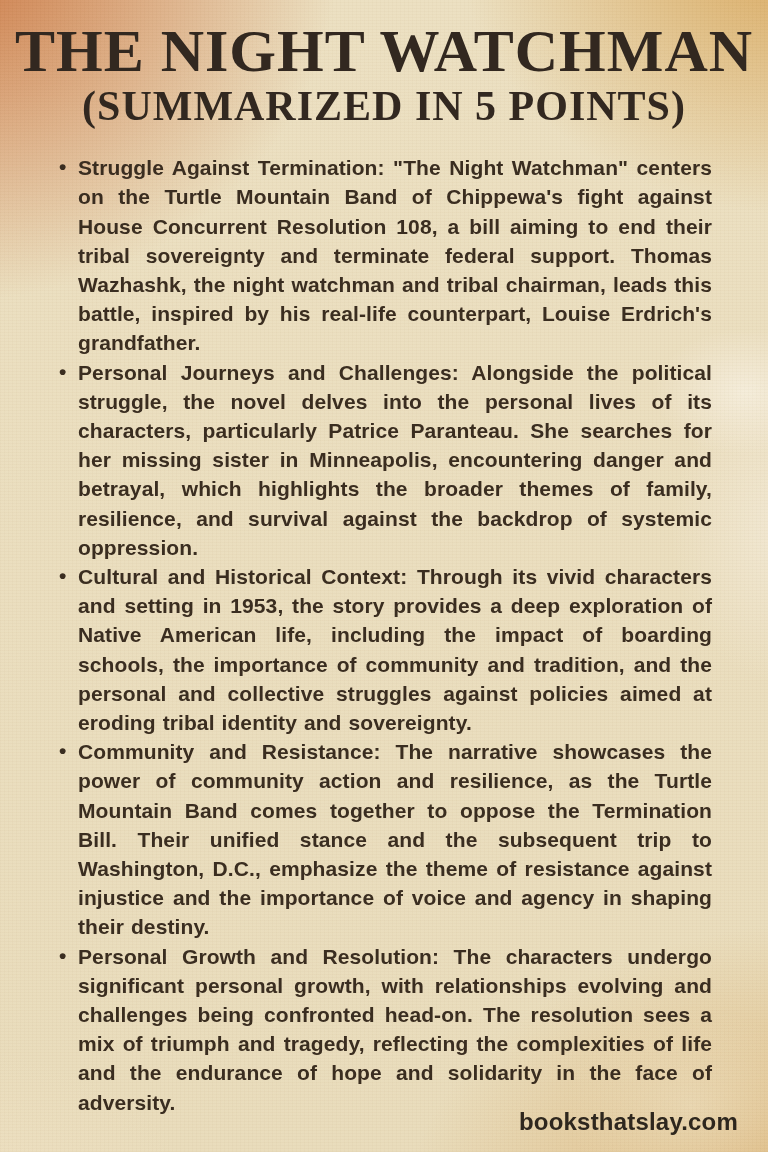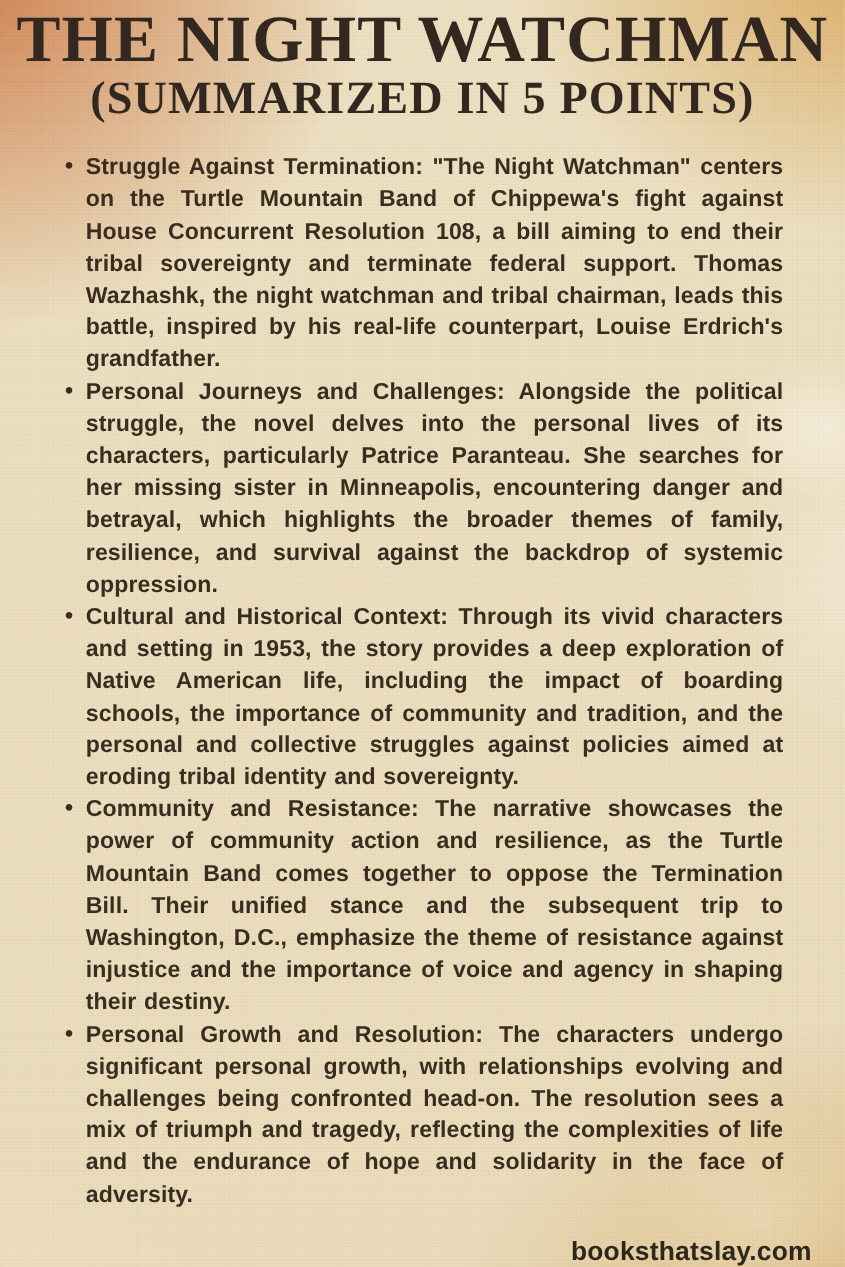--- a/index.html
+++ b/index.html
@@ -28,21 +28,21 @@
       radial-gradient(ellipse 180px 140px at 90% 96%, rgba(240,228,200,0.5), rgba(240,228,200,0) 70%),
       
       radial-gradient(ellipse 620px 560px at -6% -4%, rgba(201,112,58,0.95), rgba(201,112,58,0) 62%),
       radial-gradient(ellipse 520px 430px at 104% -6%, rgba(213,158,74,0.9), rgba(213,158,74,0) 66%),
       radial-gradient(ellipse 700px 520px at 108% 108%, rgba(217,172,105,0.95), rgba(217,172,105,0) 62%),
       radial-gradient(ellipse 420px 320px at -6% 108%, rgba(240,225,195,0.85), rgba(240,225,195,0) 62%),
       linear-gradient(#ecdfc0, #e9dbba);
   }
   .title {
     margin: 0;
-    padding-top: 5px;
+    padding-top: 21px;
     text-align: center;
     font-family: "Liberation Serif", serif;
     font-weight: 700;
     font-size: 60px;
     line-height: 1.0;
     letter-spacing: 1px;
     color: #322820;
   }
   .subtitle {
     margin: 3px 0 0 0;
@@ -75,21 +75,21 @@
   .point .dot {
     position: absolute;
     left: 2px;
     top: -1px;
     font-size: 21px;
     color: #3a2d20;
   }
   .watermark {
     position: absolute;
     right: 30px;
-    bottom: 0;
+    bottom: 16px;
     font-family: "Liberation Sans", sans-serif;
     font-weight: 700;
     font-size: 24px;
     letter-spacing: 0.2px;
     color: #2e271e;
   }
 </style>
 </head>
 <body>
 

